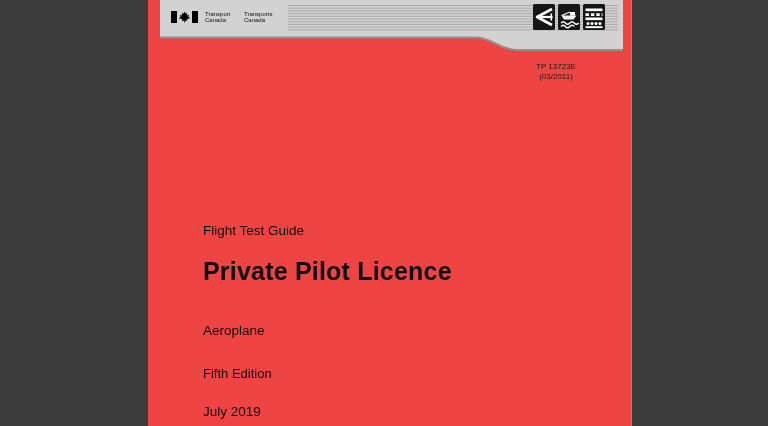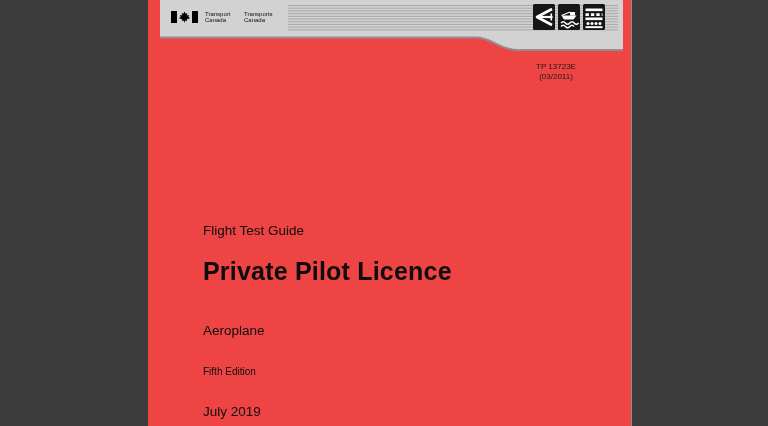--- a/index.html
+++ b/index.html
@@ -30,21 +30,21 @@
   
   .doc-id{
     position:absolute;left:377px;top:62px;width:62px;
     text-align:center;font-size:8px;line-height:9.5px;color:#1a1a1a;
   }
   
   .cover-line{position:absolute;left:55px;color:#0d0d0d;white-space:nowrap;}
   .series  {top:223px;font-size:13.5px;}
   .title   {top:257px;font-size:25px;font-weight:bold;letter-spacing:.2px;}
   .category{top:308px;font-size:13.5px;margin-top:15px;}
-  .edition {top:366px;font-size:10px;}
+  .edition {top:366px;font-size:13px;}
   .pubdate {top:404px;font-size:13.5px;}
 </style>
 </head>
 <body>
 
 <div class="viewer">
   <div class="page">
 
     <div class="banner">
       <svg class="shape" width="463" height="52" viewBox="0 0 463 52">

